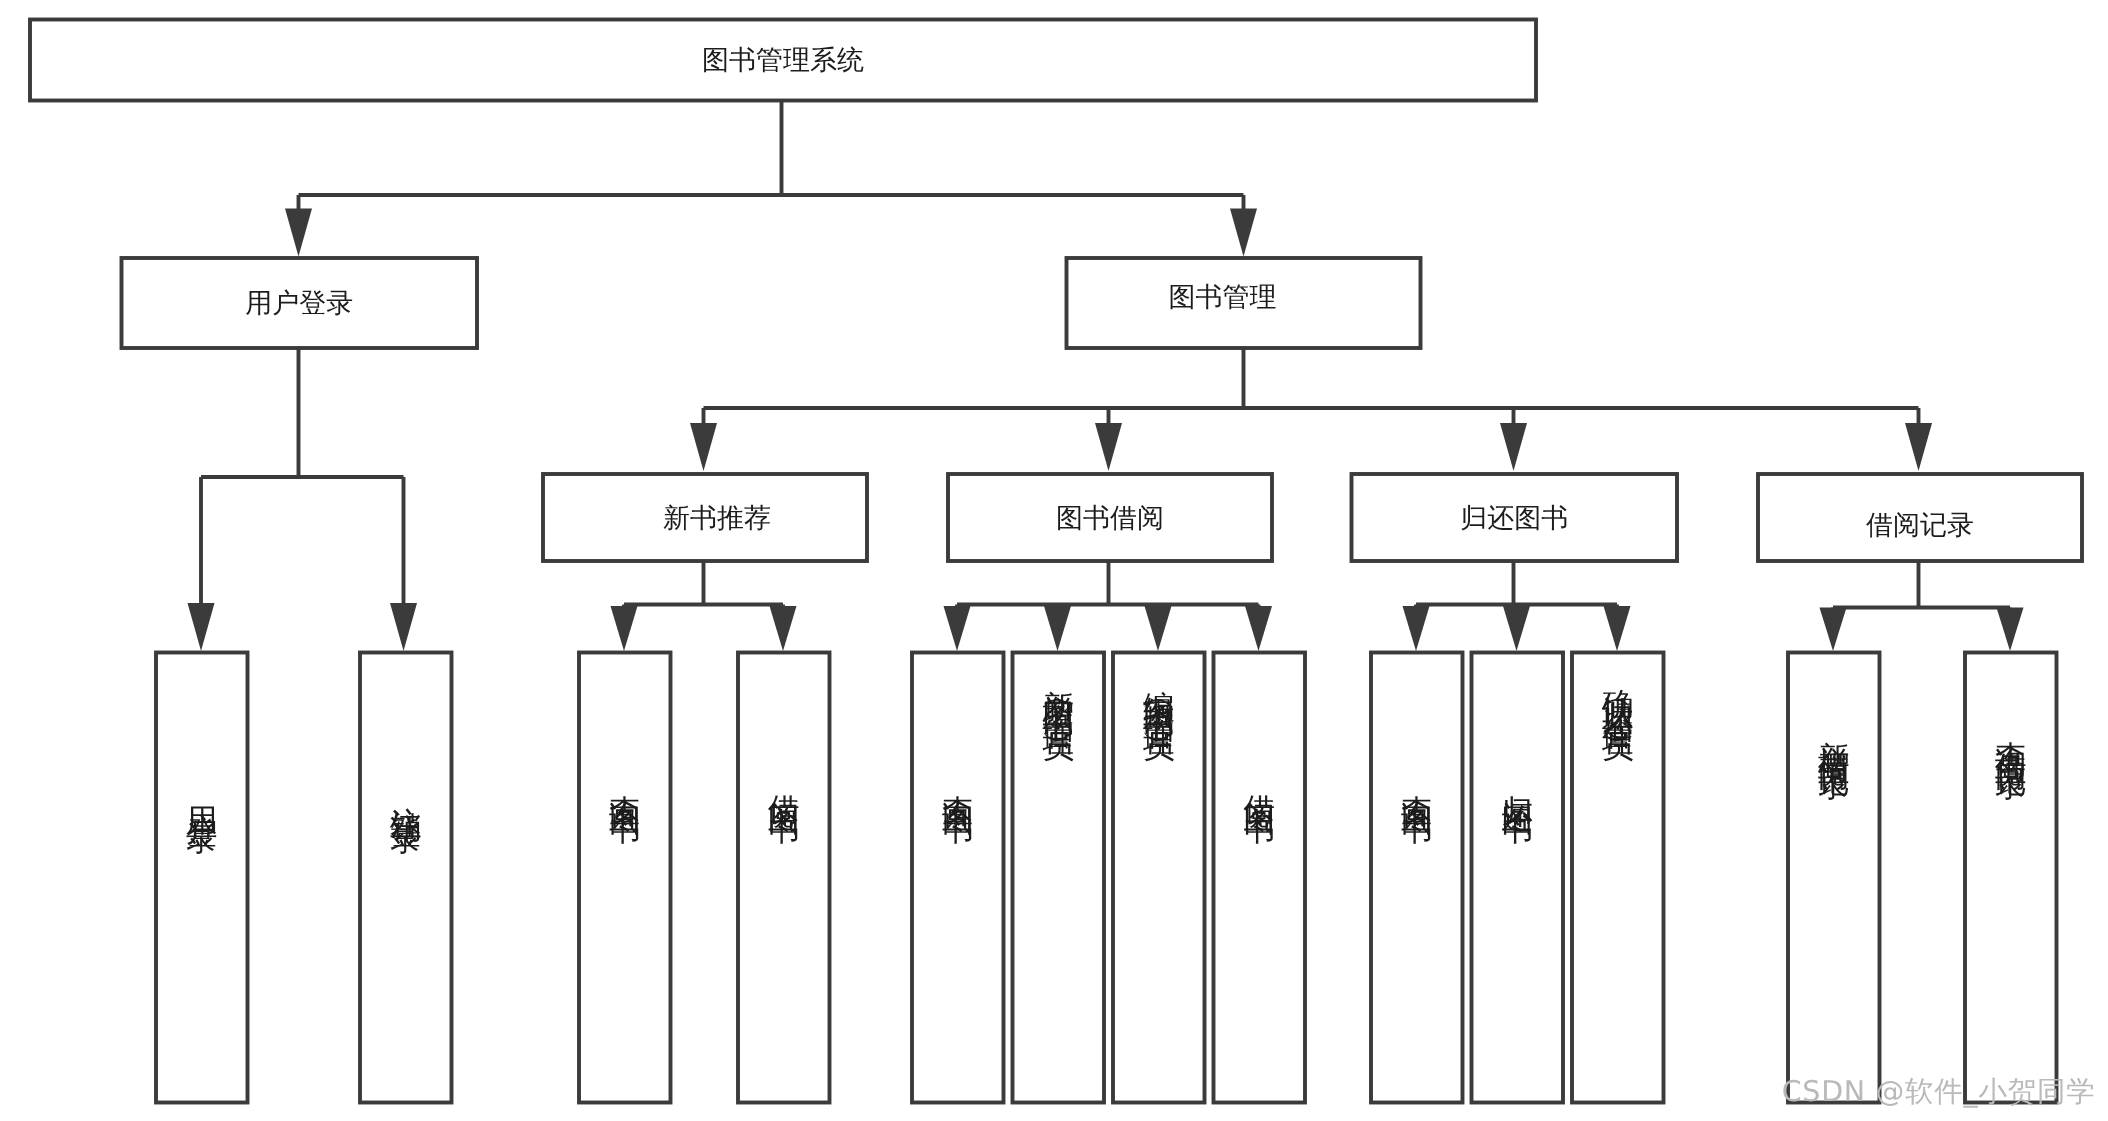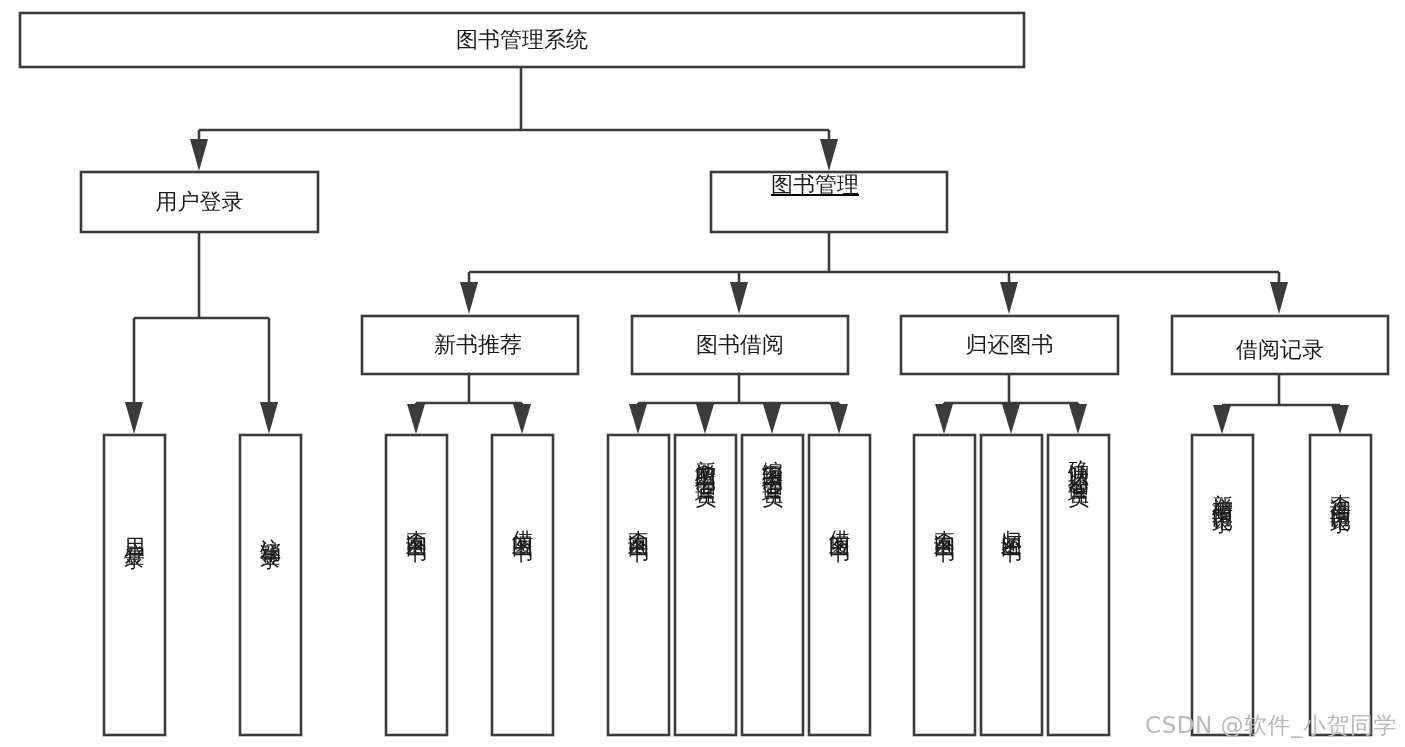--- a/index.html
+++ b/index.html
@@ -60,30 +60,30 @@
   }
   .h-label-wrap {
     position: absolute;
     display: flex;
     align-items: center;
     justify-content: center;
     pointer-events: none;
   }
   .h-label {
     font-family: "DejaVu Sans", "Liberation Sans", sans-serif;
-    font-size: 22px;
+    font-size: 18px;
     color: #1c1c1c;
     white-space: nowrap;
   }
   .watermark {
     position: absolute;
     right: 8px;
     bottom: 6px;
     font-family: "DejaVu Sans", "Liberation Sans", sans-serif;
-    font-size: 23px;
+    font-size: 19px;
     color: #b9b9b9;
     white-space: nowrap;
     letter-spacing: 0.5px;
   }
 </style>
 </head>
 <body>
 
 <div id="diagram-root">
 
@@ -194,21 +194,21 @@
     <rect class="node-box" x="1310" y="435" width="61" height="300"></rect>
   </svg>
 
   <div class="h-label-wrap" style="left:20px; top:13px; width:1004px; height:54px;">
     <span class="h-label">图书管理系统</span>
   </div>
 
   <div class="h-label-wrap" style="left:81px; top:172px; width:237px; height:60px;">
     <span class="h-label">用户登录</span>
   </div>
-  <div class="h-label-wrap" style="left:711px; top:155px; width:208px; height:60px;text-decoration:underline;">
+  <div class="h-label-wrap" style="left:711px; top:168px; width:208px; height:60px;">
     <span class="h-label">图书管理</span>
   </div>
 
   <div class="h-label-wrap" style="left:362px; top:316px; width:232px; height:58px;">
     <span class="h-label">新书推荐</span>
   </div>
   <div class="h-label-wrap" style="left:632px; top:316px; width:216px; height:58px;border-radius:19px;">
     <span class="h-label">图书借阅</span>
   </div>
   <div class="h-label-wrap" style="left:901px; top:316px; width:217px; height:58px;">

